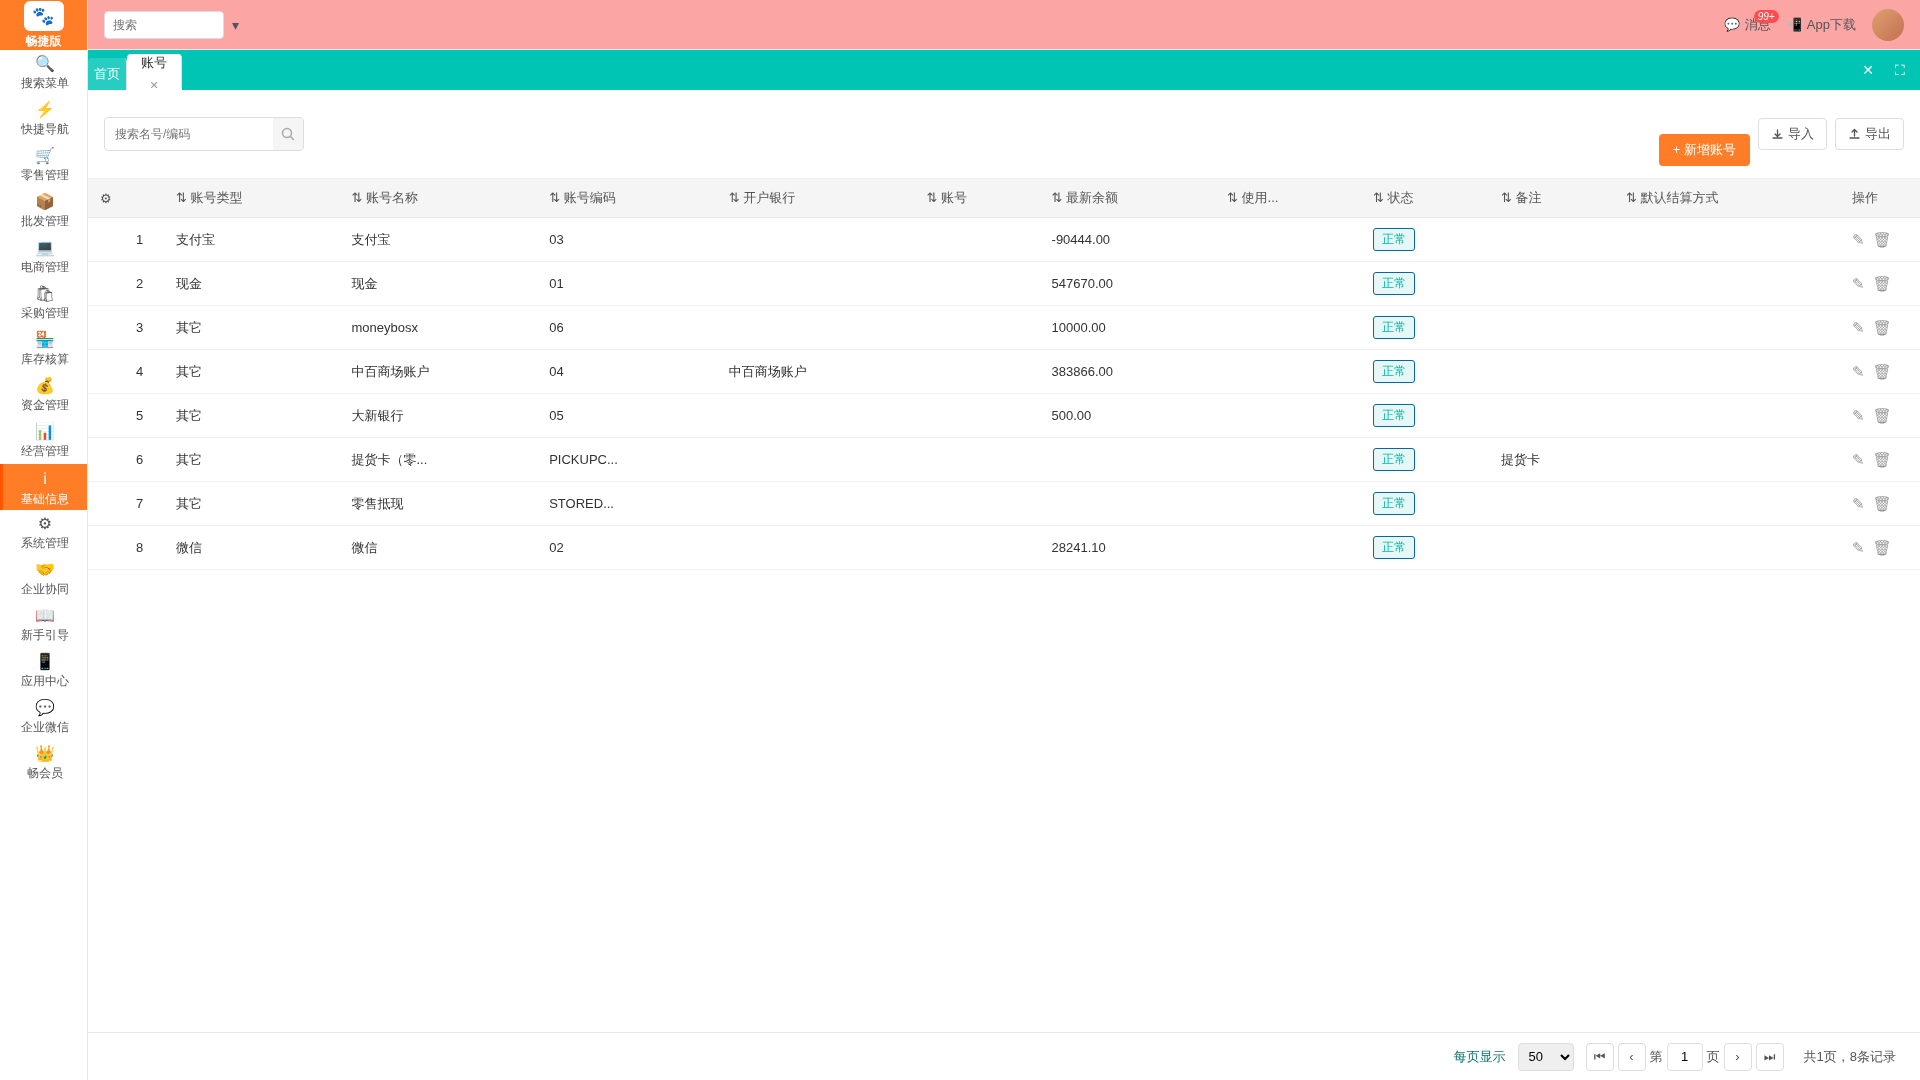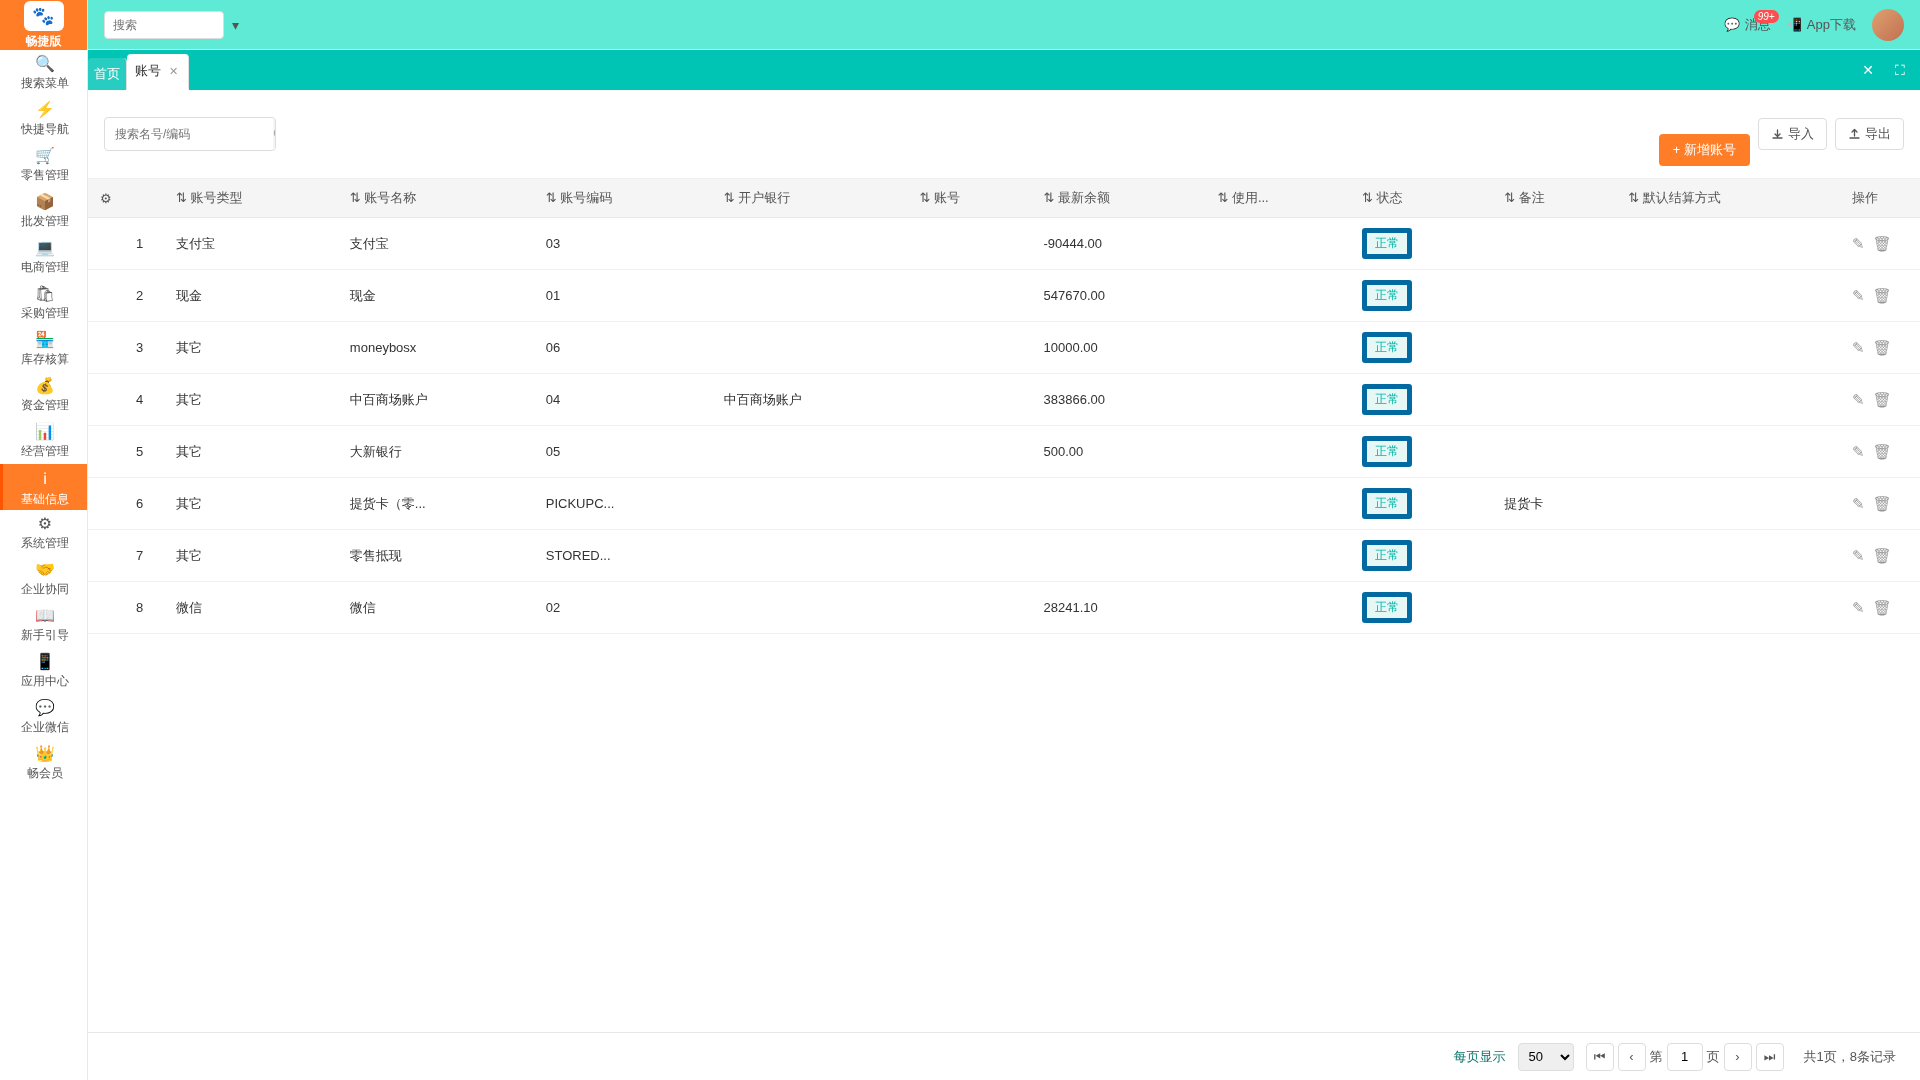--- a/index.html
+++ b/index.html
@@ -48,21 +48,21 @@
     .main {
       flex: 1;
       display: flex;
       flex-direction: column;
       overflow: hidden;
     }
 
     
     .topbar {
       height: 50px;
-      background: #5eead4;
+      background: #fca5a5;
       border-bottom: 1px solid #e8e8e8;
       display: flex;
       align-items: center;
       justify-content: space-between;
       padding: 0 16px;
       flex-shrink: 0;
     }
     .topbar-left {
       display: flex;
       align-items: center;
@@ -160,21 +160,21 @@
       padding: 12px 16px;
       border-bottom: 1px solid #f0f0f0;
       flex-shrink: 0;
     }
     .search-box {
       display: flex;
       align-items: center;
       border: 1px solid #ddd;
       border-radius: 4px;
       overflow: hidden;
-      width: 172px;
+      width: 200px;
     }
     .search-input {
       border: none;
       outline: none;
       padding: 6px 10px;
       font-size: 12px;
       width: 168px;
       color: #999;
     }
     .search-btn {
@@ -250,21 +250,21 @@
       border-bottom: 1px solid #f0f0f0;
       white-space: nowrap;
     }
     .status-badge {
       display: inline-block;
       padding: 2px 8px;
       border-radius: 3px;
       font-size: 12px;
       background: #e6f7f5;
       color: #00b8a9;
-      border: 5px solid #0369a1;
+      border: 1px solid #0369a1;
     }
     .action-icons {
       display: flex;
       gap: 8px;
     }
     .action-icon {
       color: #999;
       cursor: pointer;
       font-size: 15px;
     }
@@ -437,21 +437,21 @@
       </div>
       <div class="topbar-avatar" style="background:linear-gradient(135deg,#e0a070,#c07050);"></div>
     </div>
   </div>
 
   <div style="background:#00c5b5;display:flex;align-items:stretch;flex-shrink:0;">
     <div id="tabs-container" style="display:flex;align-items:flex-end;">
         <div class="tab" style="background: rgba(255, 255, 255, 0.15); color: rgb(255, 255, 255); height: 32px; margin-top: 8px; border-radius: 4px 4px 0px 0px; padding: 0px 6px; display: flex; align-items: center; gap: 6px; cursor: pointer; font-size: 13px;">
           <span>首页</span>
         </div>
-        <div class="tab active" style="background: rgb(255, 255, 255); color: rgb(51, 51, 51); height: 36px; margin-top: 4px; border-radius: 4px 4px 0px 0px; padding: 0px 8px; display: flex; align-items: center; gap: 6px; cursor: pointer; font-size: 13px;">
+        <div class="tab active" style="background: rgb(255, 255, 255); color: rgb(51, 51, 51); height: 36px; margin-top: 4px; border-radius: 4px 4px 0px 0px; padding: 0px 14px; display: flex; align-items: center; gap: 6px; cursor: pointer; font-size: 13px; flex-direction: column;">
           <span>账号</span>
           <span class="close-btn">✕</span>
         </div>
       </div>
     <div style="flex:1;display:flex;align-items:center;justify-content:flex-end;padding-right:8px;gap:8px;">
       <span class="wc-btn" style="color:#fff;">✕</span>
       <span class="wc-btn" style="color:#fff;">⛶</span>
     </div>
   </div>
 

